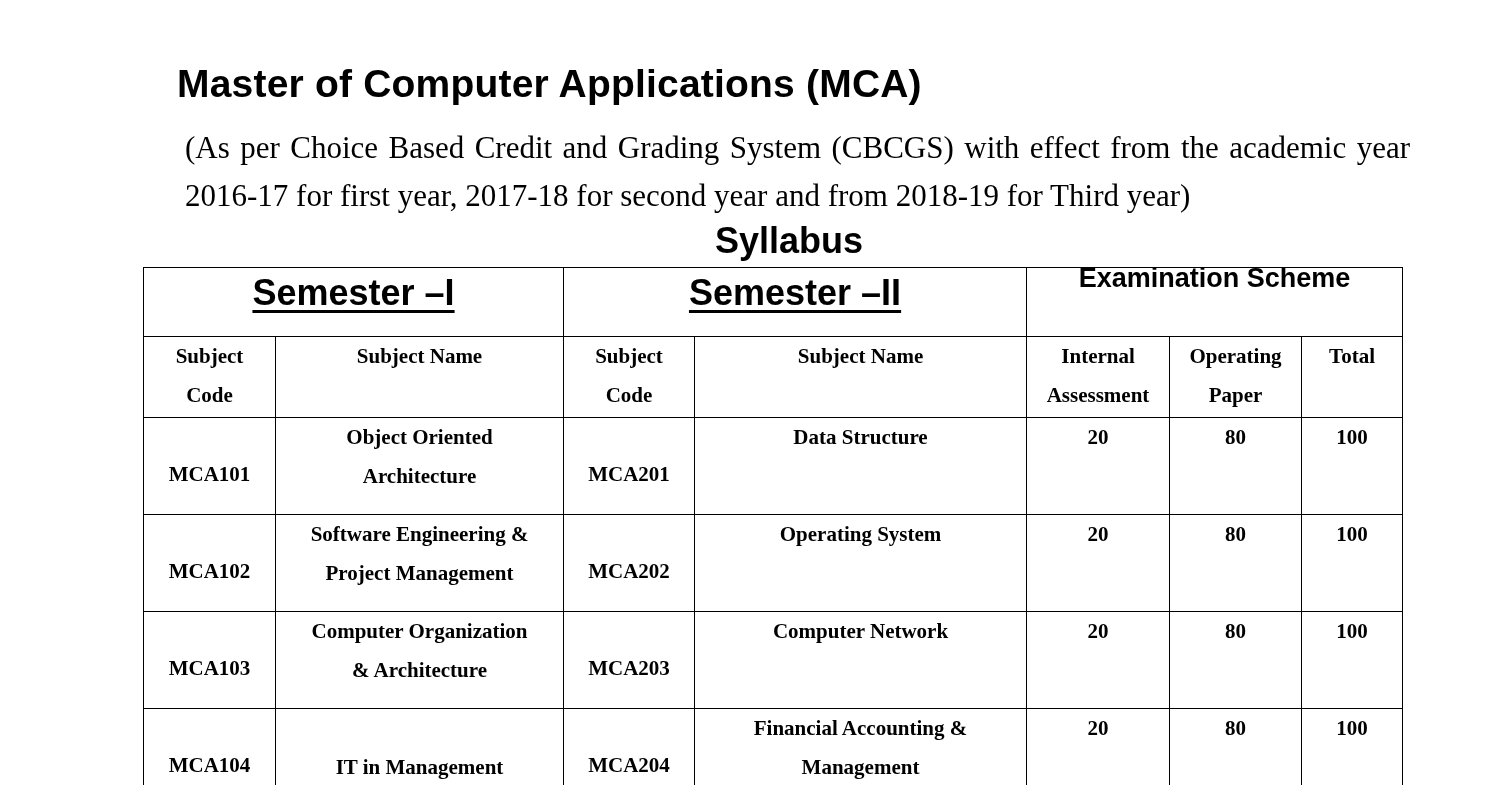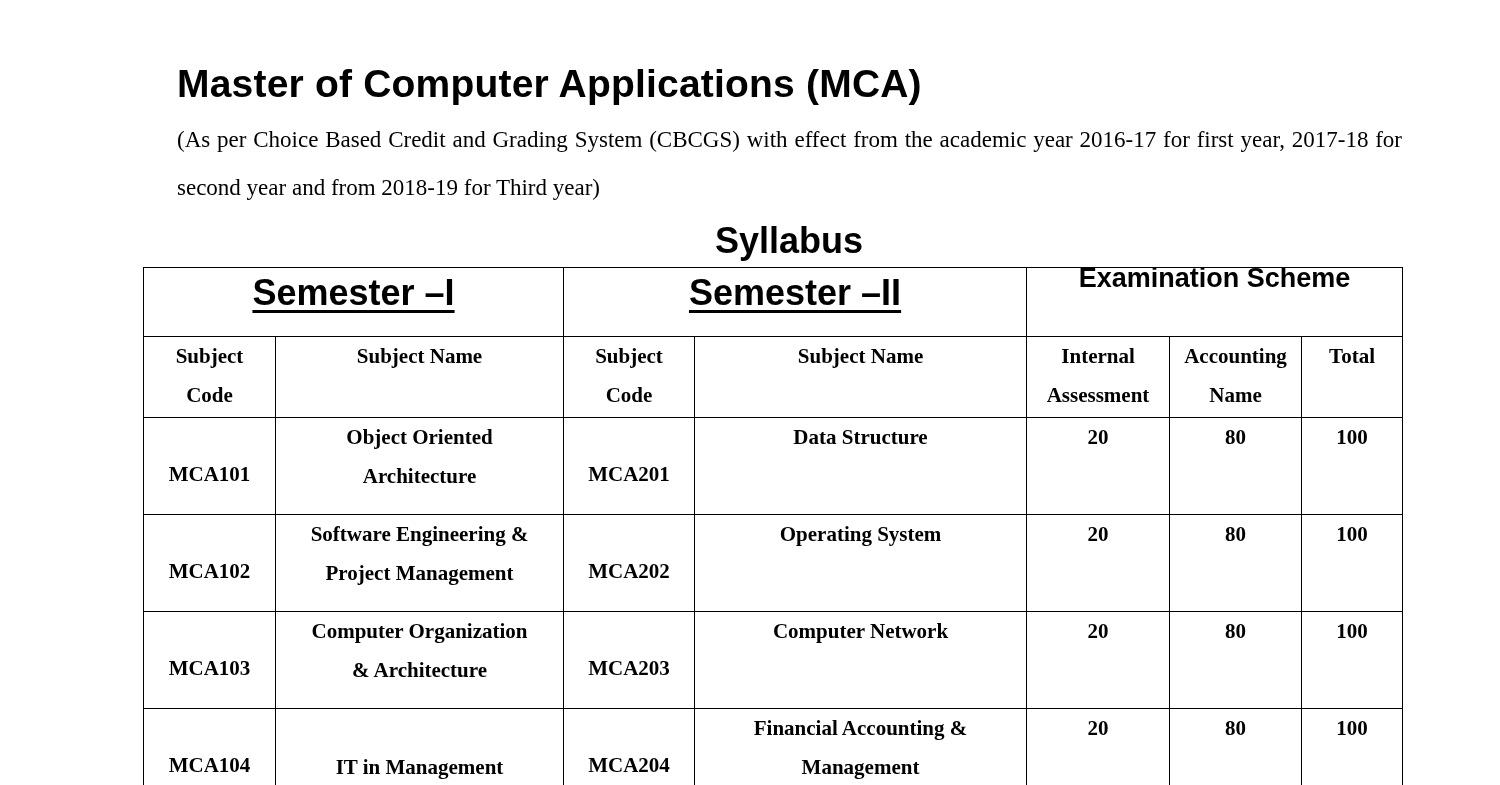--- a/index.html
+++ b/index.html
@@ -10,21 +10,21 @@
     position: relative;
   }
   .title {
     position: absolute; left: 177px; top: 62px;
     font-family: "Liberation Sans", sans-serif;
     font-weight: bold; font-size: 39px; letter-spacing: 0.2px;
     margin: 0; white-space: nowrap; text-align: right;
   }
   .subtitle {
     position: absolute; left: 177px; top: 116px; width: 1225px;
-    font-size: 23px; line-height: 48px; margin: 0;
+    font-size: 31px; line-height: 48px; margin: 8px;
     text-align: justify; text-align-last: left;
   }
   .syllabus {
     position: absolute; left: 0; width: 1578px; top: 220px;
     text-align: center;
     font-family: "Liberation Sans", sans-serif;
     font-weight: bold; font-size: 36px; margin: 0;
   }
   table.syl {
     position: absolute; left: 143px; top: 267px;
@@ -89,22 +89,22 @@
       <th>
         <span class="cell-line">Subject</span>
         <span class="cell-line">Code</span>
       </th>
       <th>Subject Name</th>
       <th>
         <span class="cell-line">Internal</span>
         <span class="cell-line">Assessment</span>
       </th>
       <th>
-        <span class="cell-line">Accounting</span>
-        <span class="cell-line">Name</span>
+        <span class="cell-line">Operating</span>
+        <span class="cell-line">Paper</span>
       </th>
       <th>Total</th>
     </tr>
   </thead>
   <tbody>
     <tr class="row">
       <td class="code">MCA101</td>
       <td class="name">
         <span class="cell-line">Object Oriented</span>
         <span class="cell-line">Architecture</span>

